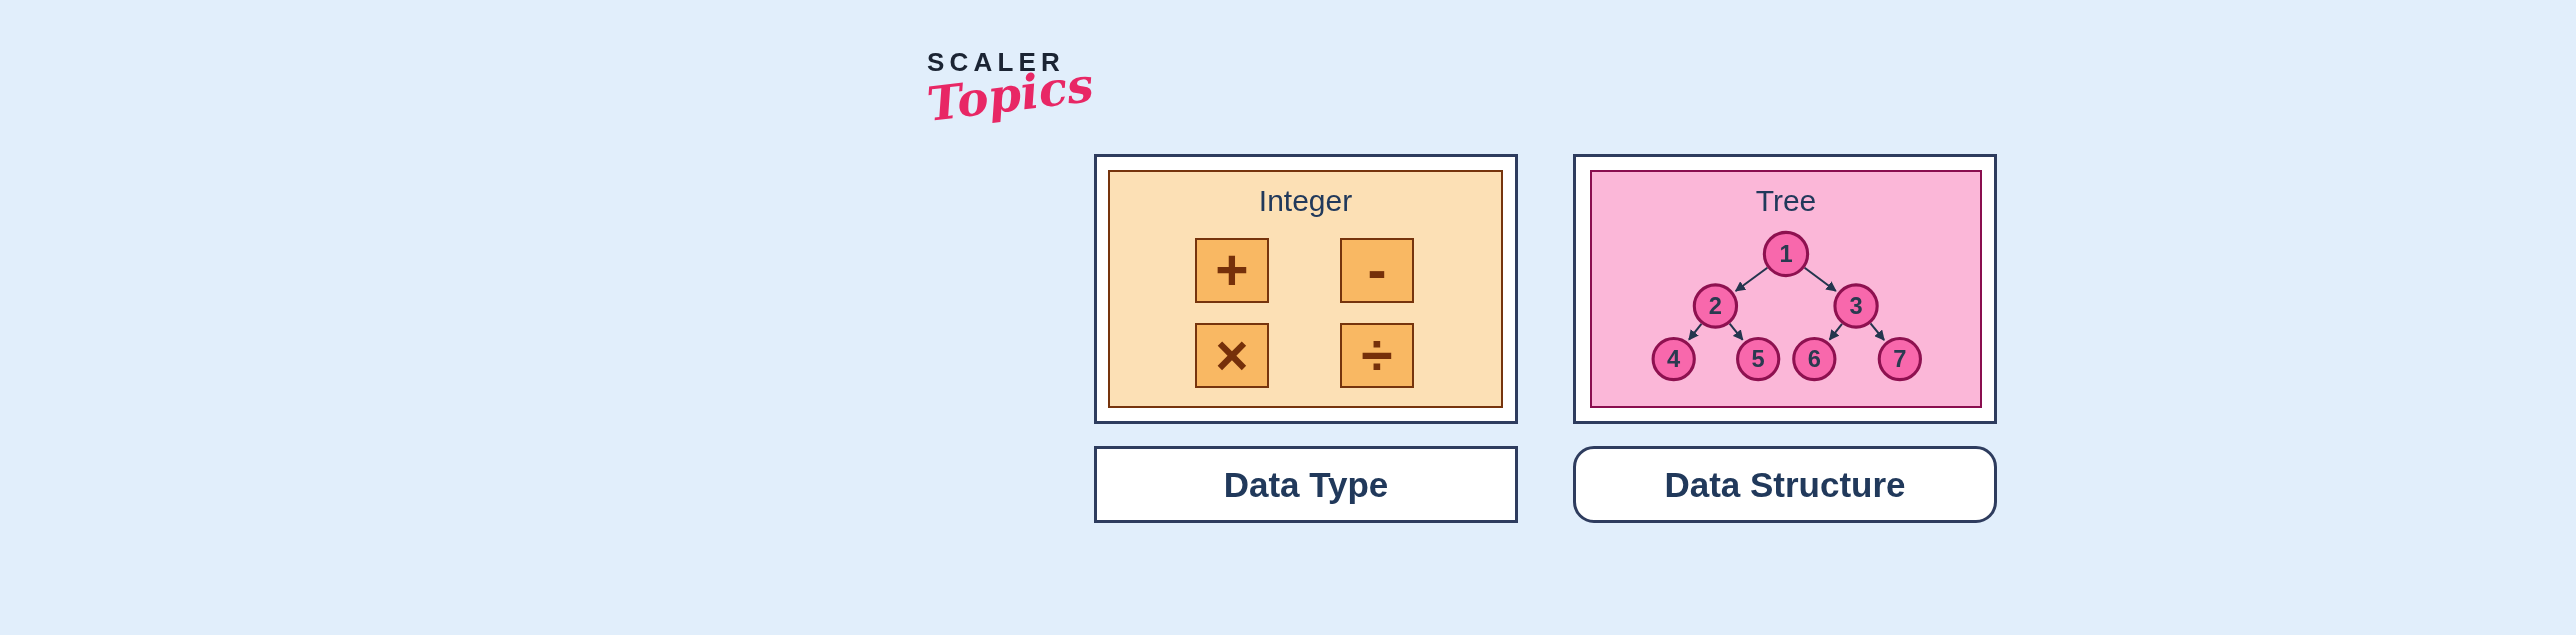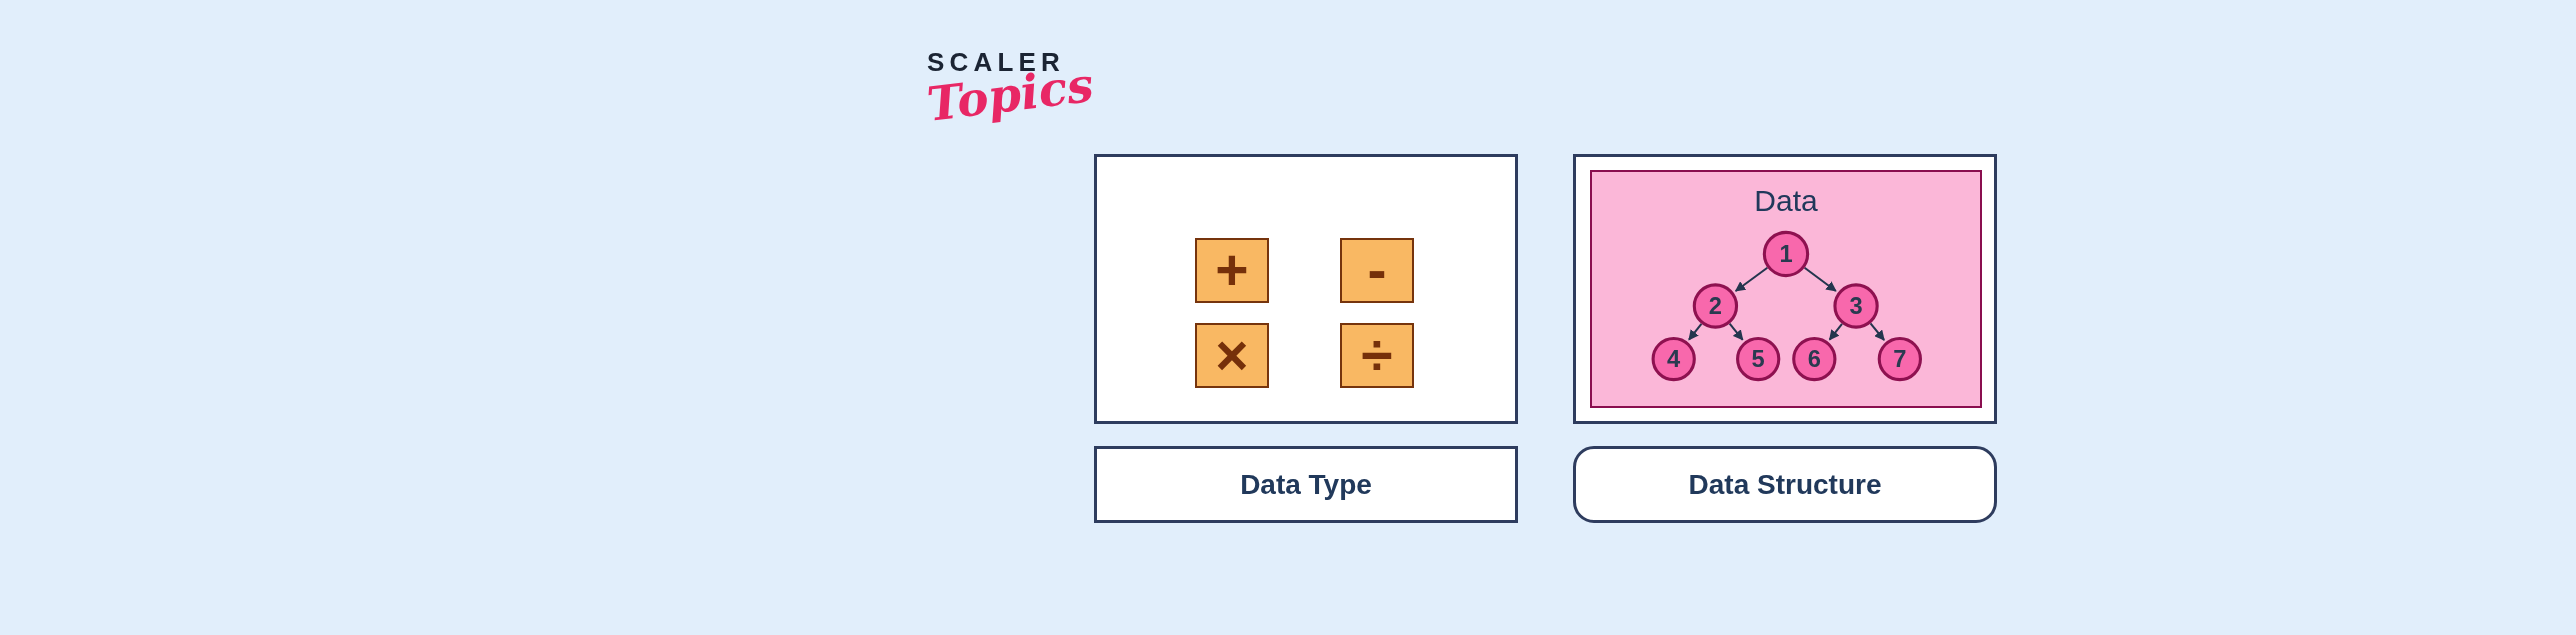--- a/index.html
+++ b/index.html
@@ -58,21 +58,21 @@
     width: 424px;
     height: 77px;
     box-sizing: border-box;
     background: #FFFFFF;
     border: 3.1px solid var(--box-border, #2E3C5E);
     display: flex;
     align-items: center;
     justify-content: center;
   }
   .label-box span {
-    font-size: 28px;
+    font-size: 35px;
     font-weight: bold;
     color: var(--navy-text, #21395B);
     white-space: nowrap;
   }
 
   
   #integer-outer { left: 1094px; top: 154px; }
   .integer-panel {
     position: absolute;
     left: 1108px; top: 170px;
@@ -134,39 +134,42 @@
 <body>
 
 <div class="canvas">
 
   <div class="logo">
     <div class="logo-brand">SCALER</div>
     <div class="logo-sub">Topics</div>
   </div>
 
   <div class="outer-box" id="integer-outer"></div>
+  <div class="integer-panel">
+    <div class="panel-title">Integer</div>
+  </div>
   <div class="op-box" id="op-plus">
     <span>+</span>
   </div>
   <div class="op-box" id="op-minus">
     <span>-</span>
   </div>
   <div class="op-box" id="op-multiply">
     <span>×</span>
   </div>
   <div class="op-box" id="op-divide">
     <span>÷</span>
   </div>
   <div class="label-box" id="data-type-label">
     <span>Data Type</span>
   </div>
 
   <div class="outer-box" id="tree-outer"></div>
   <div class="tree-panel">
-    <div class="panel-title">Data</div>
+    <div class="panel-title">Tree</div>
   </div>
   <svg id="tree-svg" viewBox="0 0 760 462">
     <defs>
       <marker id="arrowhead" markerWidth="5" markerHeight="5" refX="9" refY="5" viewBox="0 0 10 10" orient="auto" markerUnits="strokeWidth">
         <path d="M0,0 L10,5 L0,10 Z" fill="#24364E"></path>
       </marker>
     </defs>
     <g id="tree-edges">
         <line x1="343.8" y1="189.7" x2="282.4" y2="234.9" stroke="#24364E" stroke-width="4" marker-end="url(#arrowhead)"></line>
         <line x1="416.1" y1="189.8" x2="476.7" y2="234.8" stroke="#24364E" stroke-width="4" marker-end="url(#arrowhead)"></line>

